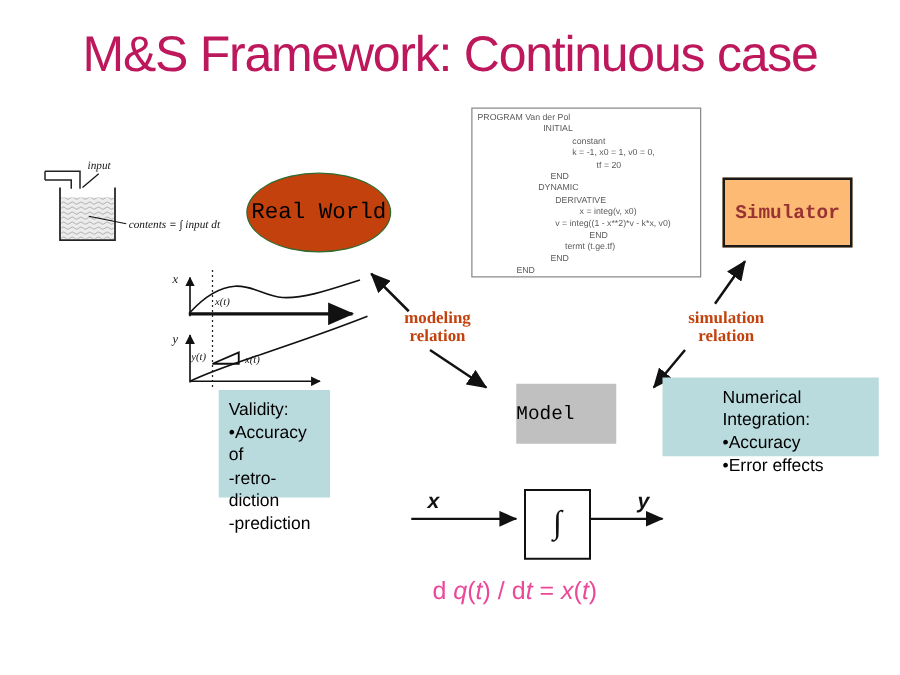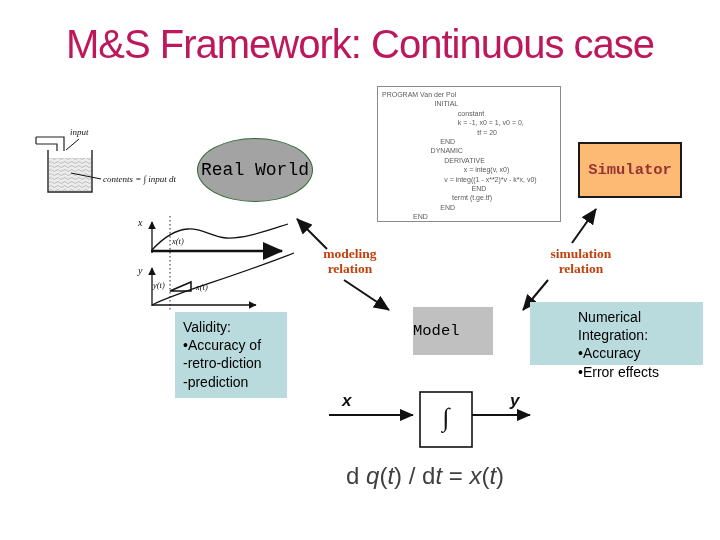--- a/index.html
+++ b/index.html
@@ -20,21 +20,21 @@
     border:1px solid #8a8a8a; background:#fff; box-sizing:border-box;
   }
   .program-box pre {
     margin:0; padding:3px 0 0 4px;
     font-family:"Liberation Sans", sans-serif;
     font-size:7px; line-height:9.4px; color:#5a5a5a; white-space:pre;
   }
 
   .real-world {
     left:197px; top:138px; width:114px; height:62px;
-    background:#a3a3a3; border:1px solid #2f6b2f; border-radius:50%;
+    background:#c2410c; border:1px solid #2f6b2f; border-radius:50%;
     display:flex; align-items:center; justify-content:center;
     font-family:"Liberation Mono", monospace; font-size:18px; color:#000;
   }
 
   .simulator {
     left:578px; top:142px; width:100px; height:52px;
     background:#fdba74; border:2px solid #1a1a1a;
     display:flex; align-items:center; justify-content:center;
     font-family:"Liberation Mono", monospace; font-weight:bold;
     font-size:15.5px; color:#993333;
@@ -53,25 +53,25 @@
     font-size:13.5px; line-height:15px; color:#c2410c;
   }
   .rel-modeling  { left:300px; top:246px; }
   .rel-simulation{ left:531px; top:246px; }
 
   .info-box {
     background:#B9DBDE; color:#000;
     font-size:14px; line-height:1.3; white-space:pre-line;
     padding:6px 6px 4px 8px; box-sizing:border-box;
   }
-  .validity  { left:175px; top:312px; width:112px; height:86px; }
+  .validity  { left:175px; top:312px; width:89px; height:86px; }
   .numerical { left:530px; top:302px; width:173px; height:63px;padding-left:48px; }
 
   .equation {
-    left:346px; top:462px; font-size:24px; color:#404040; white-space:pre;
+    left:346px; top:462px; font-size:20px; color:#ec4899; white-space:pre;
   }
   .equation .it { font-style:italic; }
 
   svg text { fill:#111; }
   .svg-hand  { font:italic 9px  "Liberation Serif", serif; }
   .svg-axis  { font:italic 10px "Liberation Serif", serif; }
   .svg-curve { font:italic 8.5px "Liberation Serif", serif; }
   .svg-bold  { font:italic bold 17px "Liberation Sans", sans-serif; }
   .svg-int   { font:26px "Liberation Serif", serif; }
 </style>

